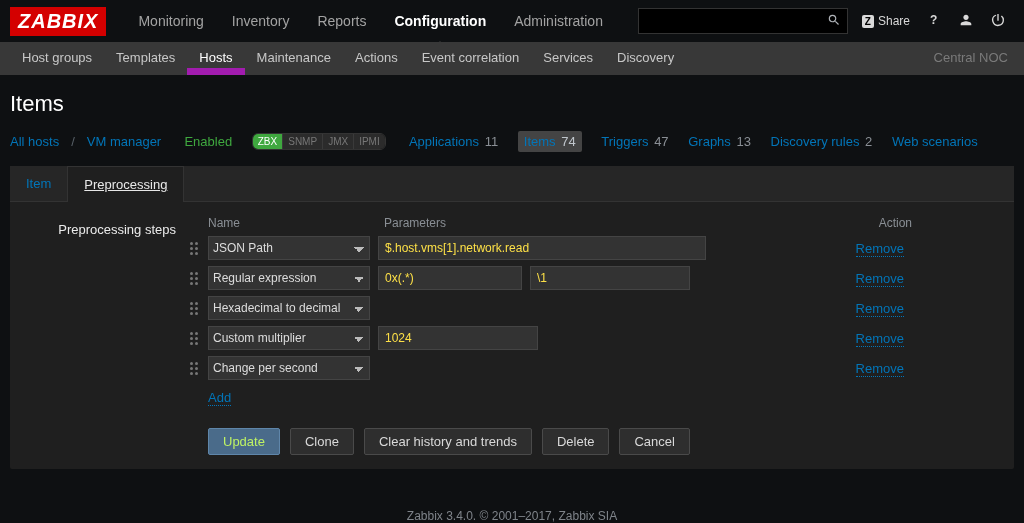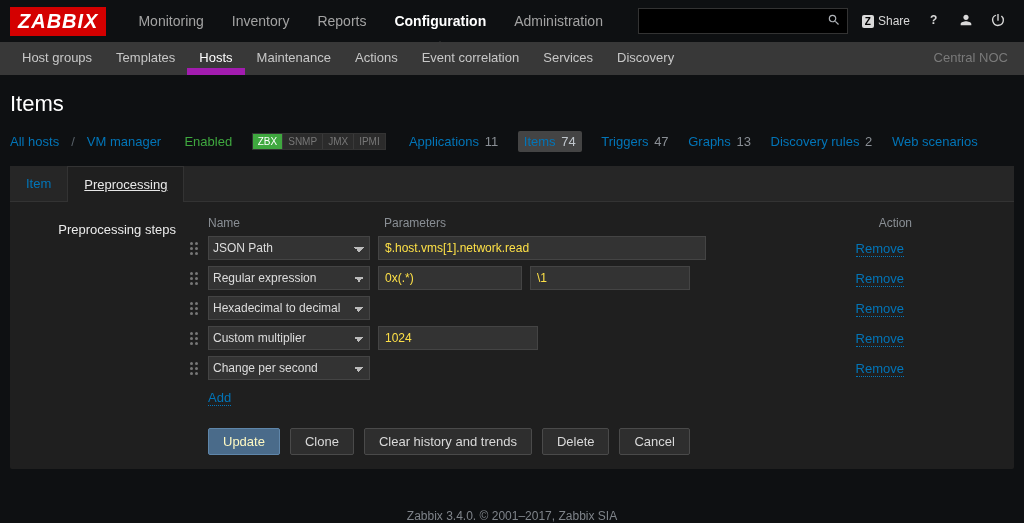--- a/index.html
+++ b/index.html
@@ -29,21 +29,21 @@
   
   
   .page { padding: 10px; }
   h1.page-title { font-size: 22px; font-weight: 400; color: #fff; margin: 6px 0 14px 0; }
   
   
   .hostrow { display: flex; align-items: center; gap: 8px; font-size: 13px; margin-bottom: 14px; flex-wrap: wrap; }
   .hostrow .sep { color: #586068; margin: 0 4px;}
   .hostrow a { color: #0275b8; }
   .enabled { color: #3fa83f; }
-  .if-badge { display: inline-flex; font-size: 10px; border-radius: 0; overflow: hidden; border:1px solid #333;}
+  .if-badge { display: inline-flex; font-size: 10px; border-radius: 6px; overflow: hidden; border:1px solid #333;}
   .if-badge span { padding: 2px 5px; color: #777; background:#2b2b2b; border-left:1px solid #3a3a3a;}
   .if-badge span:first-child{border-left:none;}
   .if-badge .on { background: #3fa83f; color: #fff; }
   .hostlink { color: #0275b8; }
   .count { color: #8a8f95; margin-left: 2px; }
   .pill-active { background: #444; padding: 3px 6px; border-radius: 2px; color:#0275b8;}
   .pill-active .count{color:#c0c6cc;}
   
   
   .panel { background: #1f1f1f; border-radius: 2px; padding: 0 0 14px 0; }
@@ -69,21 +69,21 @@
   select.name { width: 162px; height: 24px; background: #333; color: #ddd; border: 1px solid #444; font-size: 12px; padding: 0 4px; appearance: none; -webkit-appearance:none; background-image: linear-gradient(45deg, transparent 50%, #bbb 50%), linear-gradient(135deg, #bbb 50%, transparent 50%); background-position: right 10px top 10px, right 5px top 10px; background-size: 5px 5px, 5px 5px; background-repeat: no-repeat;}
   input.param { height: 24px; background: #333; color: #fde047; border: 1px solid #444; font-size: 12px; padding: 0 6px; margin-left: 8px;}
   .param.w2 { width: 160px; }
   .gap-action { margin-left: auto; padding-right: 100px;}
   .remove { color: #0275b8; border-bottom: 1px dotted #0275b8; cursor: pointer; font-size: 13px;}
   
   .add { color: #0275b8; border-bottom: 1px dotted #0275b8; cursor: pointer; font-size: 13px; margin-left:18px; display:inline-block; margin-top:4px;}
   
   .buttons { margin: 22px 0 0 188px; display: flex; gap: 10px; }
   .btn { background: #2e2e2e; border: 1px solid #4a4a4a; color: #d9d9d9; padding: 5px 14px; font-size: 13px; cursor: pointer; border-radius: 2px;}
-  .btn.primary { background: #4a6b8a; border-color: #5f86aa; color: #fef9c3; }
+  .btn.primary { background: #4a6b8a; border-color: #5f86aa; color: #bef264; }
   
   .footer { text-align: center; padding: 30px 0 10px 0; color: #7f848a; font-size: 12px; }
   .footer a { color: #7f848a; border-bottom: 1px dotted #7f848a; }
 </style>
 </head>
 <body>
 
 <div class="topbar">
   <div class="logo">ZABBIX</div>
   <div class="topnav">

